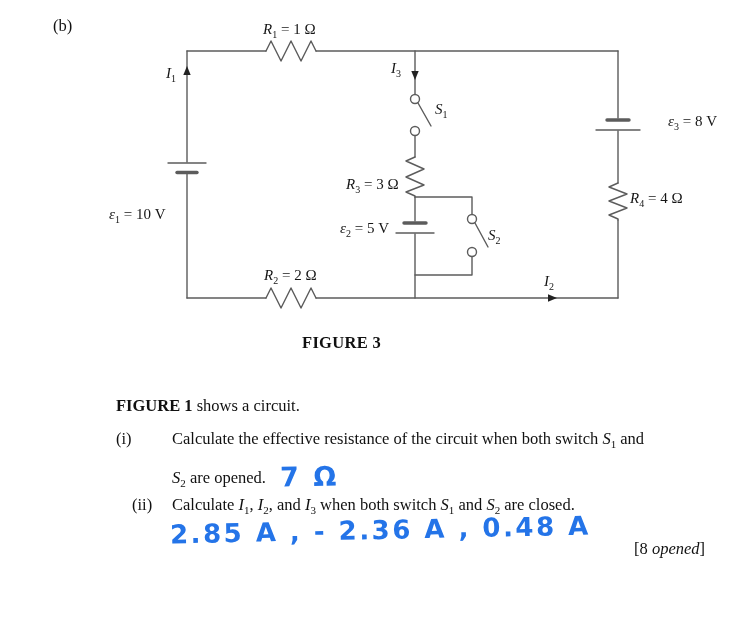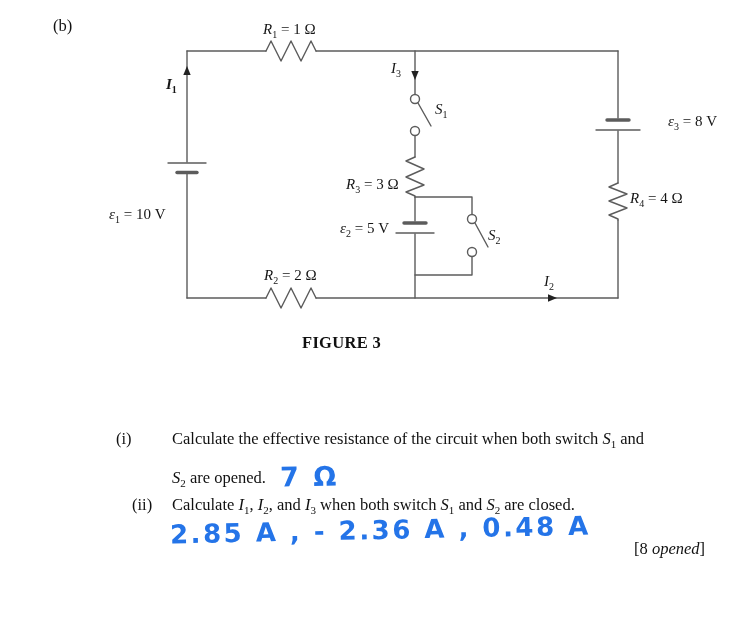--- a/index.html
+++ b/index.html
@@ -100,34 +100,35 @@
         <line x1="607" y1="120" x2="629" y2="120" stroke-width="3.4"></line>
         <line x1="596" y1="130" x2="640" y2="130" stroke-width="1.4"></line>
       </g>
       <g>
         <polyline points="618,183 609,187 627,194 609,201 627,208 609,215 618,219 618,220"></polyline>
       </g>
     </g>
   </svg>
 
   <div class="clabel" style="left:263px;top:22px;"><i>R</i><sub>1</sub> = 1 Ω</div>
-  <div class="clabel" style="left:166px;top:77px;font-weight:bold;"><i>I</i><sub>1</sub></div>
+  <div class="clabel" style="left:166px;top:66px;"><i>I</i><sub>1</sub></div>
   <div class="clabel" style="left:109px;top:159px;margin-top:48px;"><i>ε</i><sub>1</sub> = 10 V</div>
   <div class="clabel" style="left:391px;top:61px;"><i>I</i><sub>3</sub></div>
   <div class="clabel" style="left:435px;top:102px;"><i>S</i><sub>1</sub></div>
   <div class="clabel" style="left:346px;top:164px;margin-top:13px;"><i>R</i><sub>3</sub> = 3 Ω</div>
   <div class="clabel" style="left:340px;top:221px;"><i>ε</i><sub>2</sub> = 5 V</div>
   <div class="clabel" style="left:488px;top:228px;"><i>S</i><sub>2</sub></div>
   <div class="clabel" style="left:264px;top:268px;"><i>R</i><sub>2</sub> = 2 Ω</div>
   <div class="clabel" style="left:544px;top:274px;"><i>I</i><sub>2</sub></div>
   <div class="clabel" style="left:668px;top:114px;"><i>ε</i><sub>3</sub> = 8 V</div>
   <div class="clabel" style="left:630px;top:191px;"><i>R</i><sub>4</sub> = 4 Ω</div>
 
   <div class="caption" style="left:302px;top:333px;">FIGURE 3</div>
 
+  <div class="bodyline" style="left:116px;top:396px;"><b>FIGURE 1</b> shows a circuit.</div>
 
   <div class="bodyline" style="left:116px;top:429px;">(i)</div>
   <div class="bodyline" style="left:172px;top:429px;text-align:center;">Calculate the effective resistance of the circuit when both switch <i>S</i><sub>1</sub> and</div>
   <div class="bodyline" style="left:172px;top:460px;">
     <span><i>S</i><sub>2</sub> are opened.</span><span class="handwrite ans1 ink" style="color: rgb(36, 116, 232);">7 Ω</span>
   </div>
 
   <div class="bodyline" style="left:132px;top:495px;">(ii)</div>
   <div class="bodyline" style="left:172px;top:495px;">Calculate <i>I</i><sub>1</sub>, <i>I</i><sub>2</sub>, and <i>I</i><sub>3</sub> when both switch <i>S</i><sub>1</sub> and <i>S</i><sub>2</sub> are closed.</div>
 

